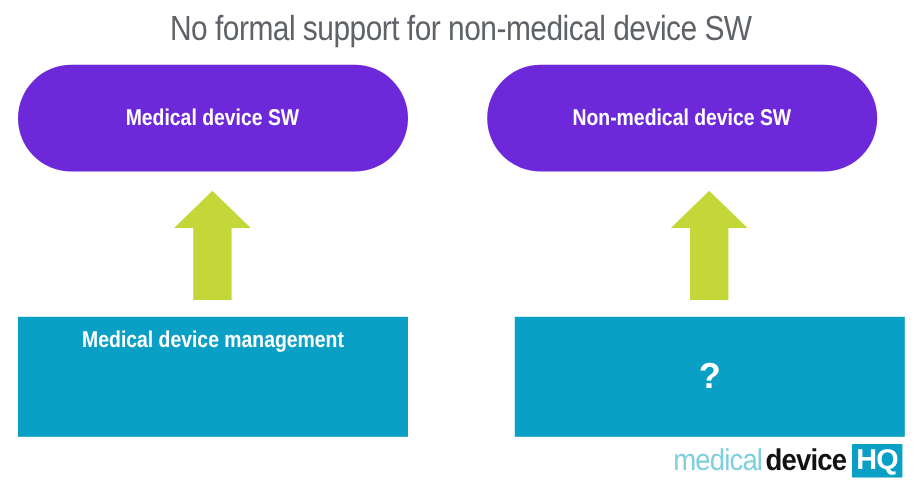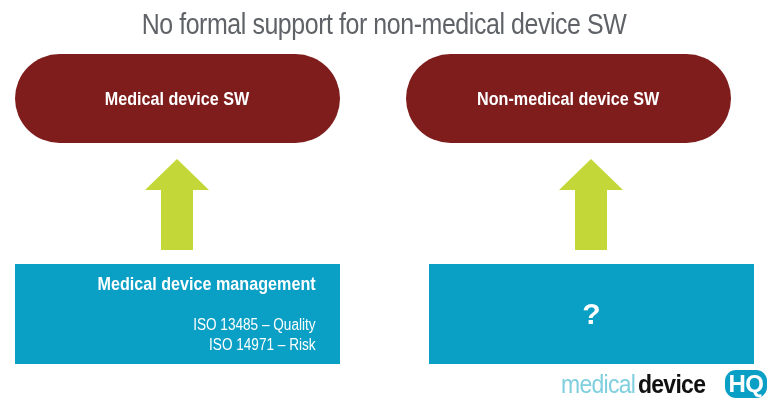--- a/index.html
+++ b/index.html
@@ -26,21 +26,21 @@
       letter-spacing: -0.5px;
       transform: scaleX(0.86);
       transform-origin: center;
     }
     .pill {
       position: absolute;
       top: 54px;
       width: 325px;
       height: 89px;
       border-radius: 45px;
-      background: #7f1d1d;
+      background: #6d28d9;
       color: #ffffff;
       display: flex;
       align-items: center;
       justify-content: center;
       font-weight: bold;
       font-size: 19px;
     }
     .pill span {
       display: inline-block;
       transform: scaleX(0.85);
@@ -57,21 +57,21 @@
     .arrow.left { left: 145px; }
     .arrow.right { left: 559px; }
 
     .box {
       position: absolute;
       top: 264px;
       width: 325px;
       height: 100px;
       background: #0a9fc5;
       color: #ffffff;
-      text-align: right;
+      text-align: center;
     }
     .box.left { left: 15px; }
     .box.right { left: 429px; }
 
     .box-heading {
       position: absolute;
       top: 9px;
       left: 0;
       width: 100%;
       font-weight: bold;
@@ -123,27 +123,27 @@
     .logo-device {
       color: #111111;
       font-weight: bold;
       transform: scaleX(0.92);
       transform-origin: left;
       margin-right: -2px;
     }
     .logo-hq {
       background: #0a9fc5;
       color: #ffffff;
-      border-radius: 11px;
+      border-radius: 1px;
       padding: 0 4px;
       height: 28px;
       line-height: 28px;
       font-weight: bold;
       font-size: 24px;
-      margin-left: 16px;
+      margin-left: 1px;
     }
   </style>
 </head>
 <body>
 
 <div class="title">No formal support for non-medical device SW</div>
 
 <div class="pill left">
   <span>Medical device SW</span>
 </div>
@@ -155,24 +155,20 @@
 <svg class="arrow left" viewBox="0 0 64 91">
   <polygon points="32,0 64,31 48,31 48,91 16,91 16,31 0,31" fill="#c3d838"></polygon>
 </svg>
 
 <svg class="arrow right" viewBox="0 0 64 91">
   <polygon points="32,0 64,31 48,31 48,91 16,91 16,31 0,31" fill="#c3d838"></polygon>
 </svg>
 
 <div class="box left">
   <div class="box-heading">Medical device management</div>
-  <div class="box-lines">
-    <div>ISO 13485 – Quality</div>
-    <div>ISO 14971 – Risk</div>
-  </div>
 </div>
 
 <div class="box right">
   <div class="box-question">?</div>
 </div>
 
 <div class="logo">
   <span class="logo-medical">medical</span>
   <span class="logo-device">device</span>
   <span class="logo-hq">HQ</span>

